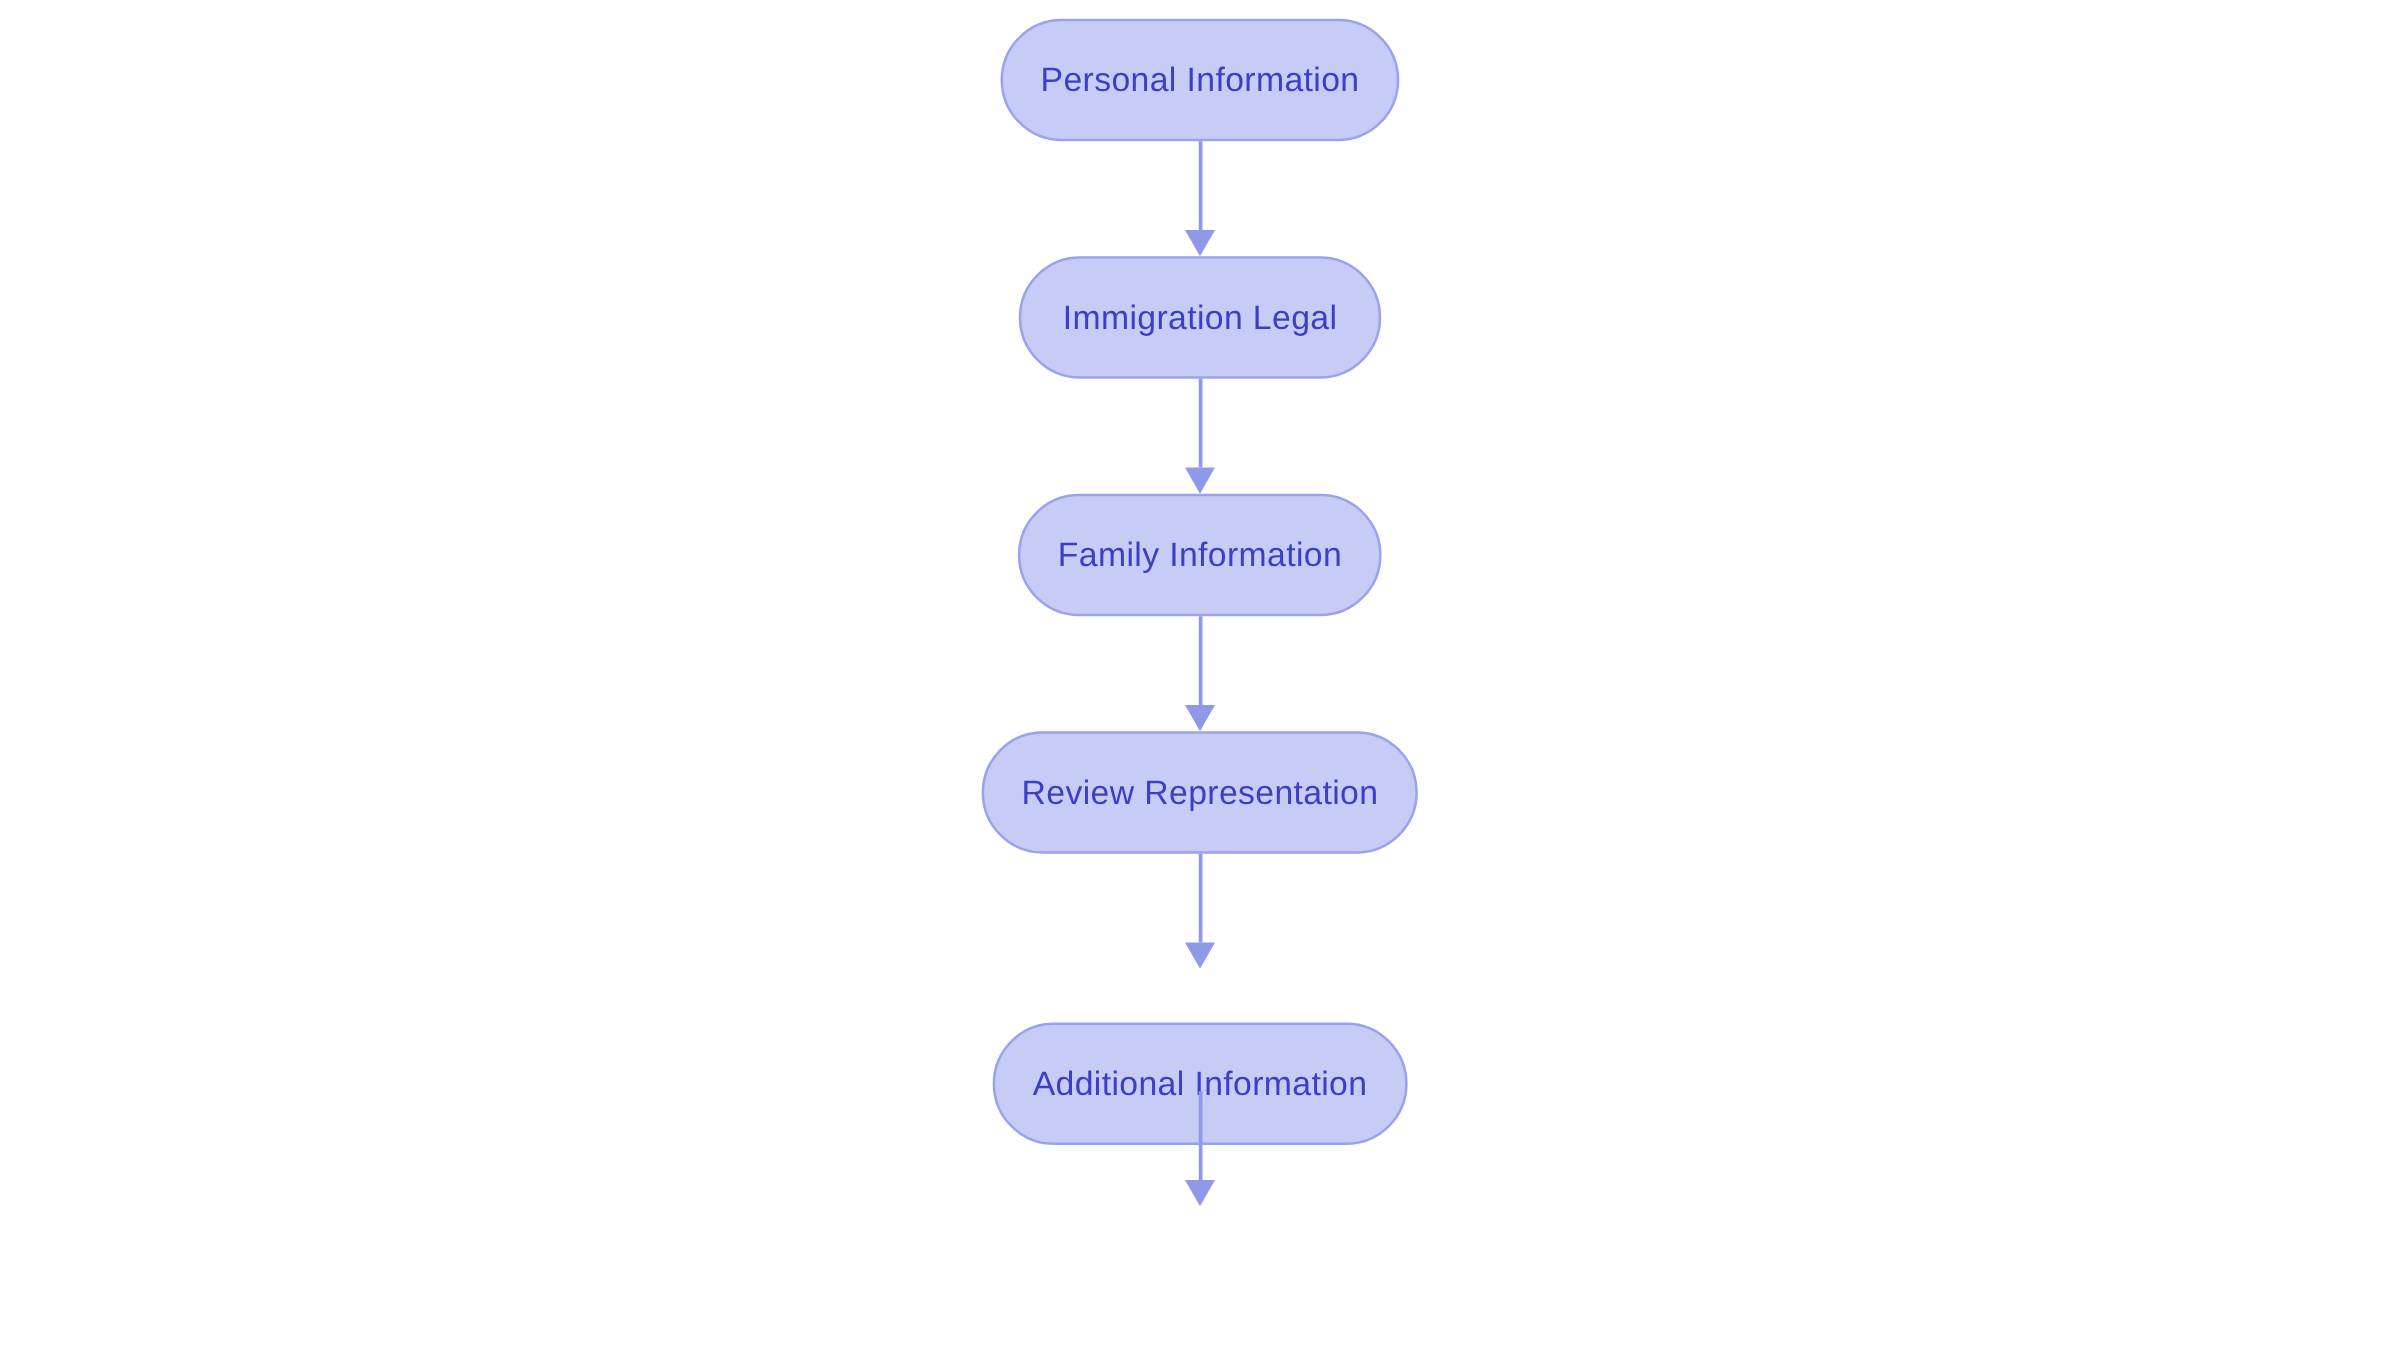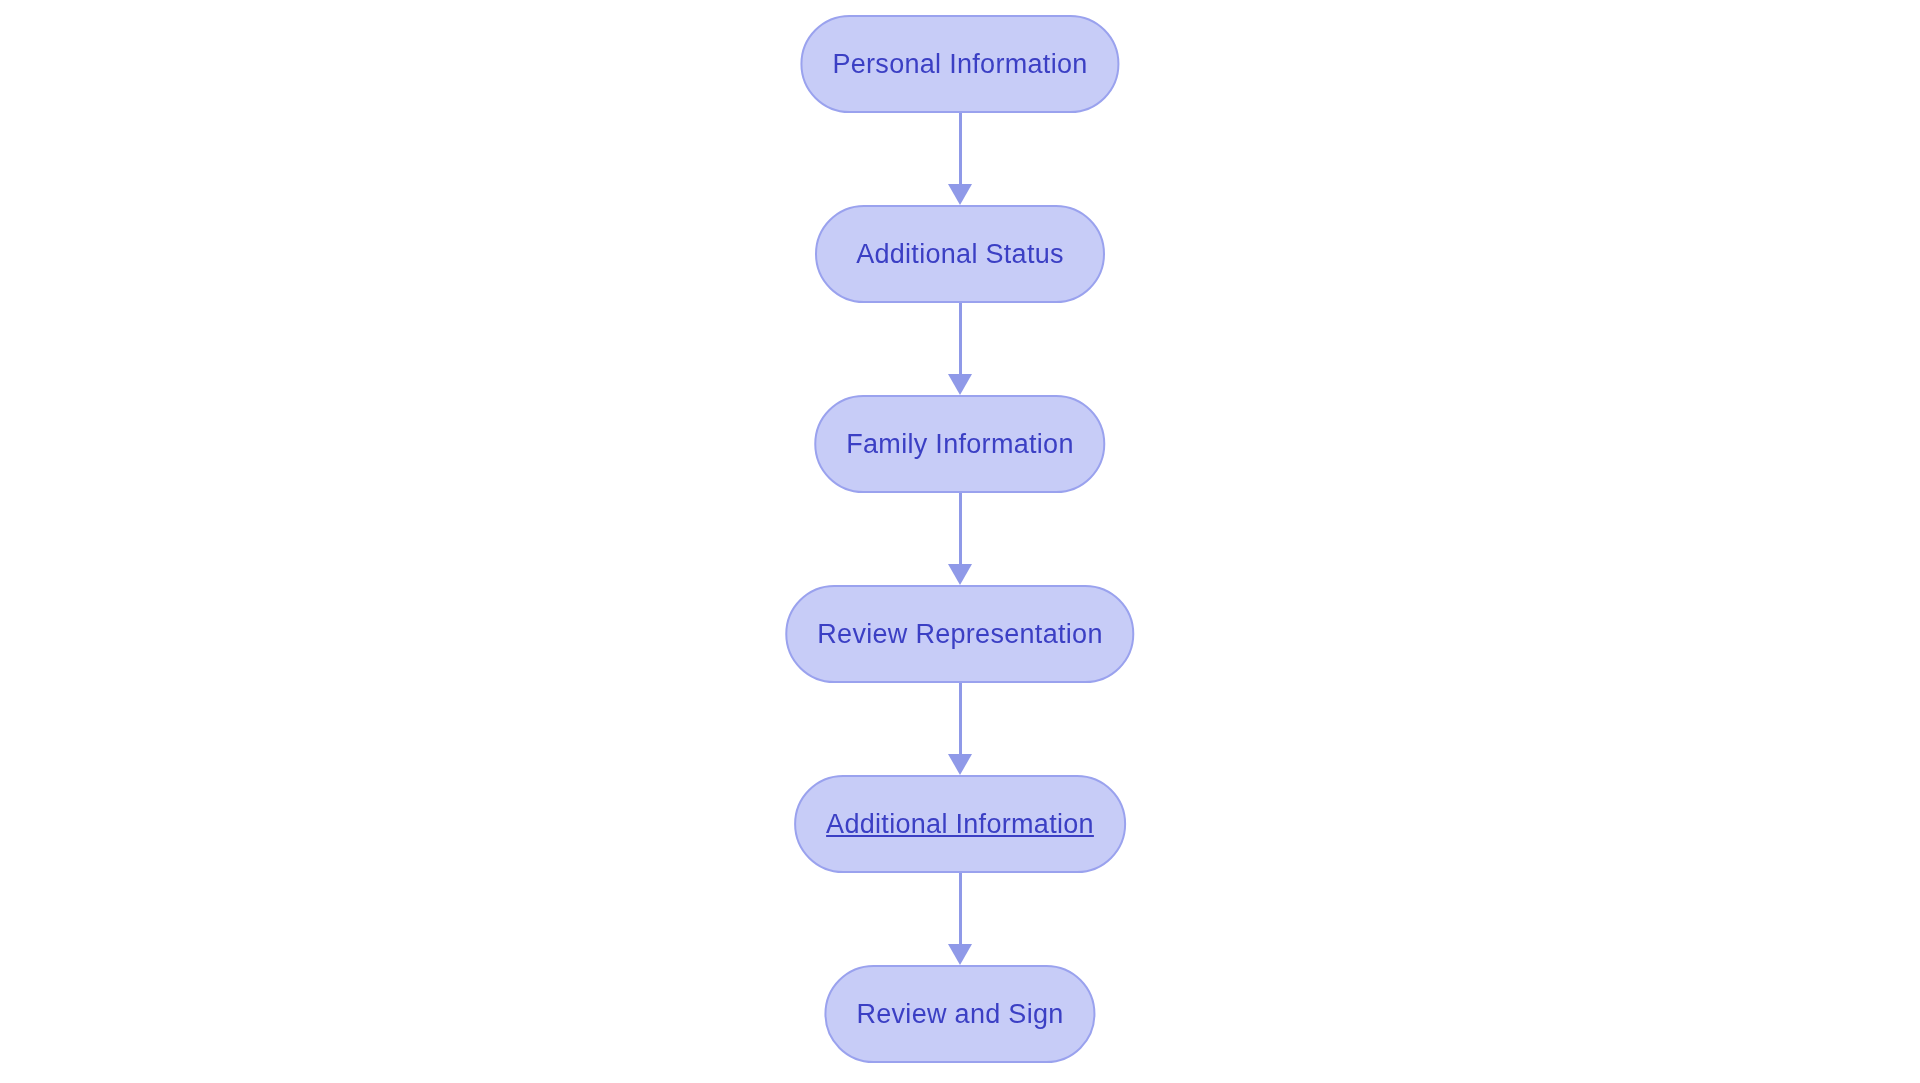--- a/index.html
+++ b/index.html
@@ -20,21 +20,21 @@
     border:2px solid var(--node-border);
     display:flex;align-items:center;justify-content:center;
     color:var(--node-text);
     font-size:27px;letter-spacing:0.3px;
     padding:0 30px;white-space:nowrap;
   }
   .n1{top:15px;min-width:305px;}
   .n2{top:205px;min-width:290px;}
   .n3{top:395px;min-width:284px;text-align:right;}
   .n4{top:585px;min-width:320px;}
-  .n5{top:775px;min-width:326px;text-decoration:underline;}
+  .n5{top:818px;min-width:326px;}
   .n6{top:965px;min-width:261px;}
   .connector{
     position:absolute;left:50%;transform:translateX(-50%);
     width:24px;height:92px;
     display:flex;flex-direction:column;align-items:center;
   }
   .c1{top:113px;} .c2{top:303px;} .c3{top:493px;} .c4{top:683px;} .c5{top:873px;}
   .connector .line{
     width:3px;flex:1 1 auto;background:var(--arrow);
   }
@@ -53,21 +53,21 @@
   <div class="node n1">
     <span>Personal Information</span>
   </div>
 
   <div class="connector c1">
     <div class="line"></div>
     <div class="head"></div>
   </div>
 
   <div class="node n2">
-    <span>Additional Status</span>
+    <span>Immigration Legal</span>
   </div>
 
   <div class="connector c2">
     <div class="line"></div>
     <div class="head"></div>
   </div>
 
   <div class="node n3">
     <span>Family Information</span>
   </div>
@@ -88,17 +88,14 @@
 
   <div class="node n5">
     <span>Additional Information</span>
   </div>
 
   <div class="connector c5">
     <div class="line"></div>
     <div class="head"></div>
   </div>
 
-  <div class="node n6">
-    <span>Review and Sign</span>
-  </div>
 
 </div>
 
 </body></html>

